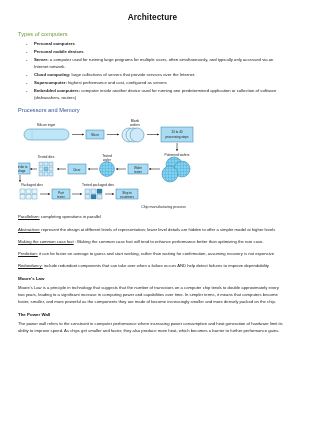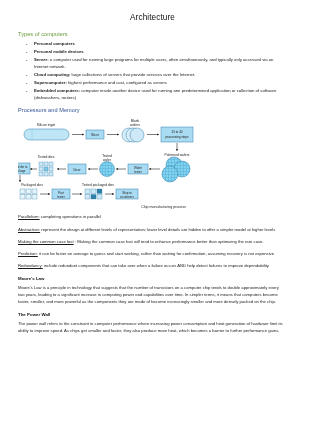--- a/index.html
+++ b/index.html
@@ -17,21 +17,21 @@
   .page {
     width: 300px;
     height: 425px;
     box-sizing: border-box;
     padding: 10px 13px 4px 18px;
     position: relative;
   }
   .doc-title {
     text-align: center;
     font-size: 8.2px;
-    font-weight: normal;
+    font-weight: bold;
     letter-spacing: 0.1px;
     margin: 3px 0 9px 0;
     color: #111111;
   }
   .section-heading {
     font-size: 5.6px;
     font-weight: normal;
     margin: 0 0 4px 0;
     letter-spacing: 0.05px;
   }

